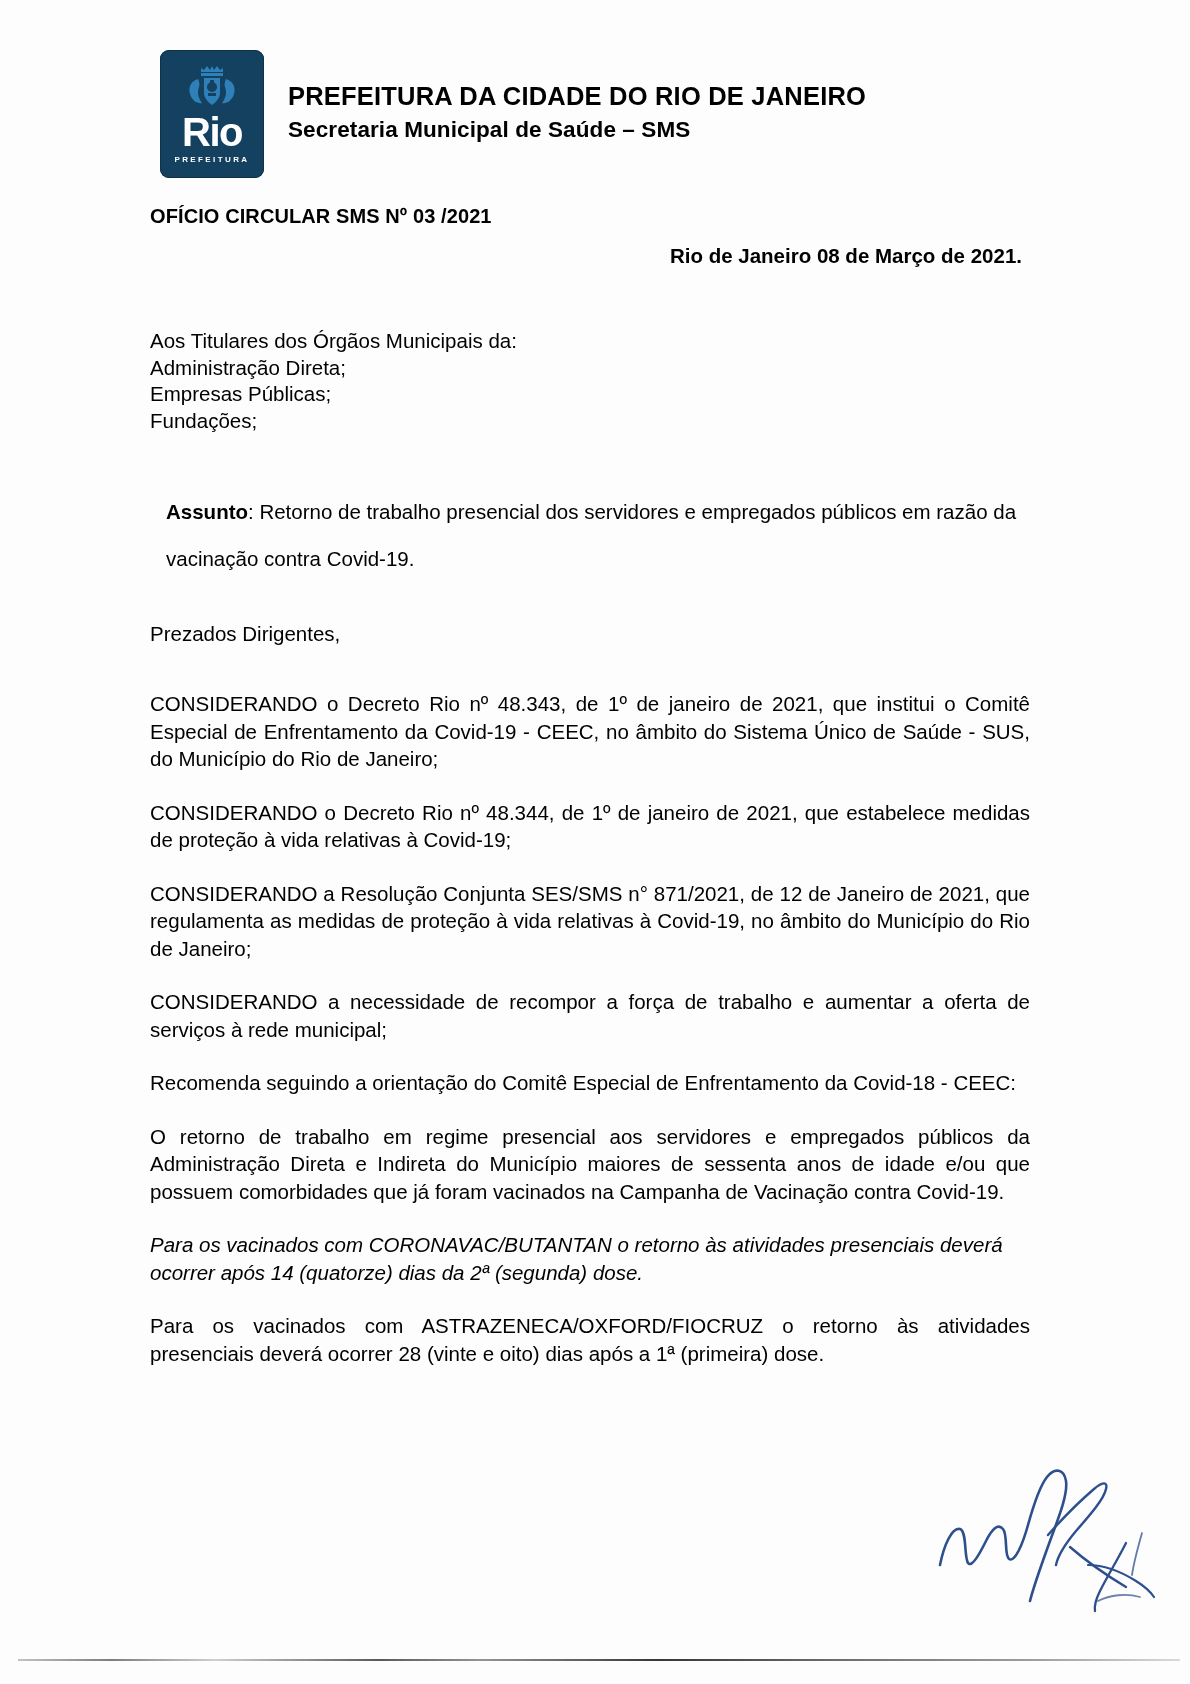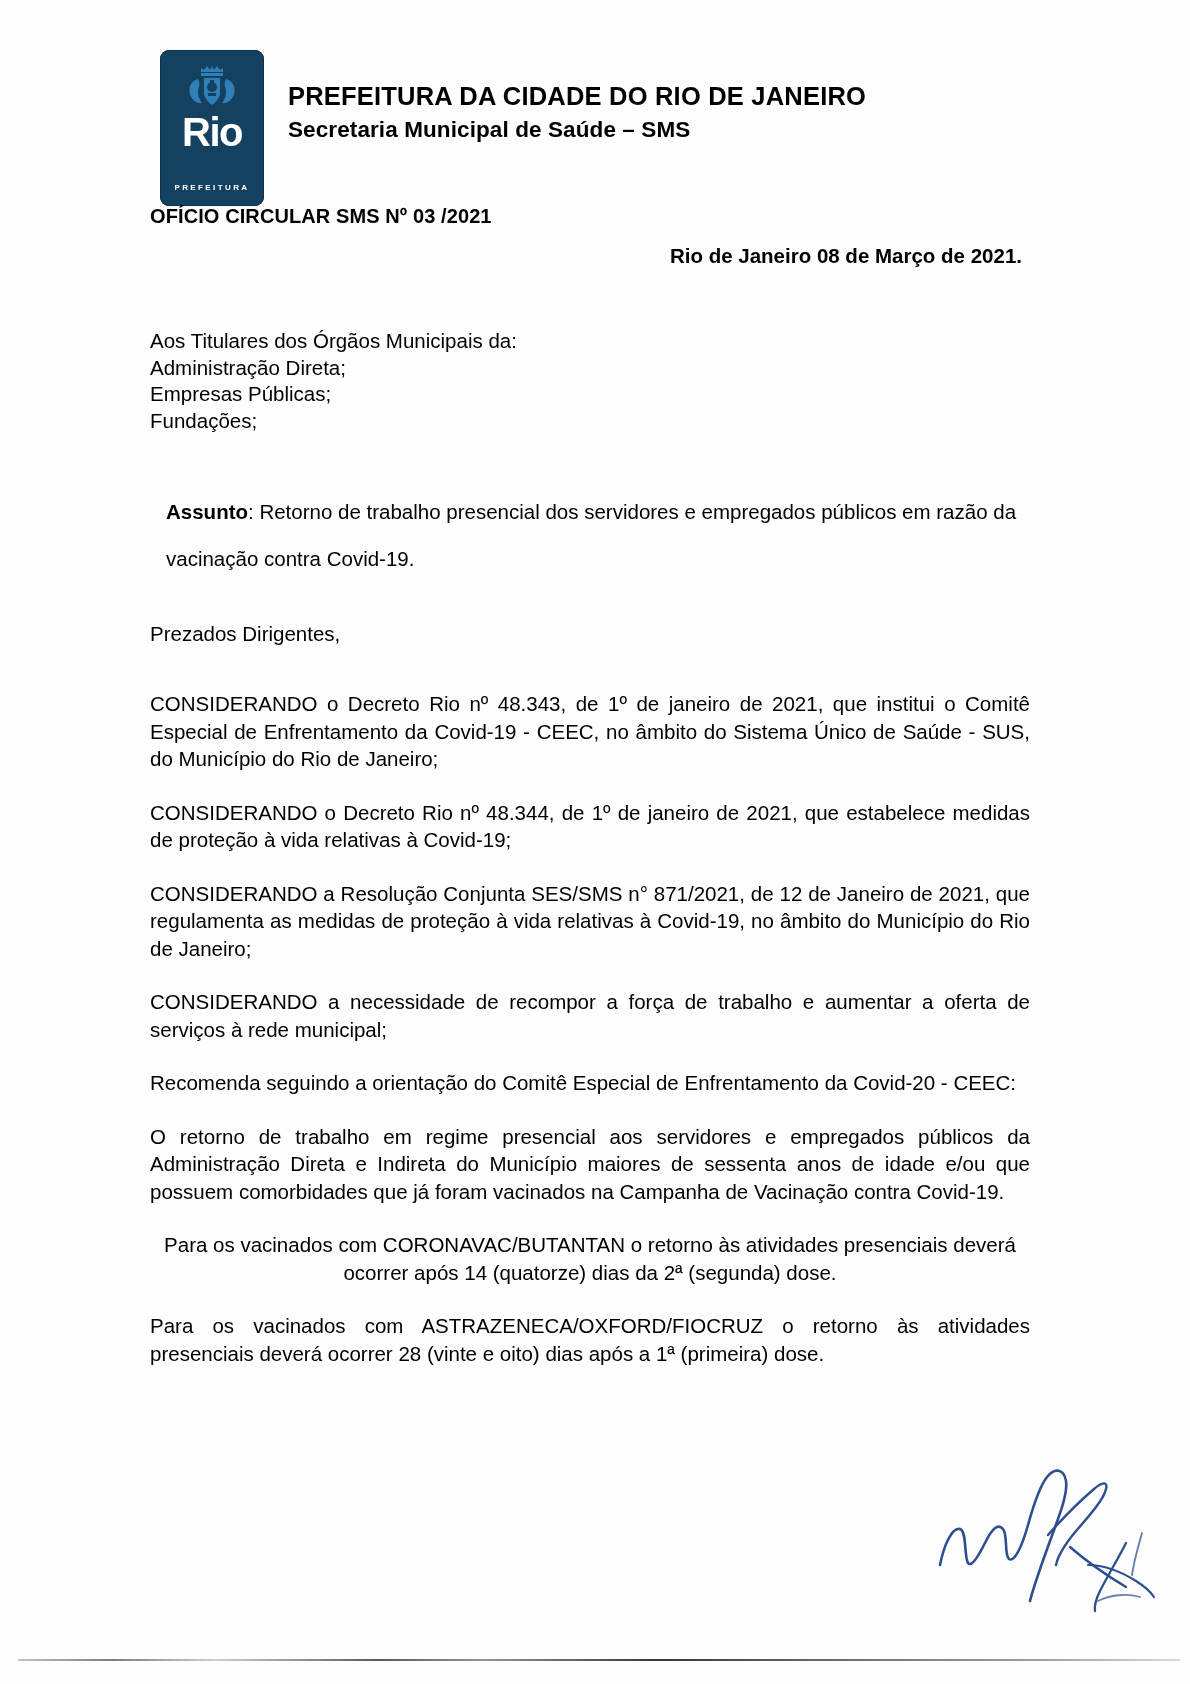--- a/index.html
+++ b/index.html
@@ -26,21 +26,21 @@
   .letterhead {
     position: absolute;
     left: 160px;
     top: 50px;
     display: flex;
     align-items: flex-start;
   }
 
   .logo {
     width: 104px;
-    height: 156px;
+    height: 128px;
     background: #14415f;
     border-radius: 9px;
     position: relative;
     flex: 0 0 auto;
     box-shadow: 0 0 0 1px #0e3349 inset;
   }
   .logo-crest {
     position: absolute;
     left: 0; right: 0;
     top: 13px;
@@ -131,21 +131,21 @@
     font-size: 20.5px;
     margin-bottom: 44px;
   }
 
   .para {
     font-size: 20.5px;
     line-height: 27.5px;
     margin-bottom: 26px;
     text-align: justify;
   }
-  .para.nojust { text-align: center; }
+  .para.nojust { text-align: left; font-style: italic; }
 
   
   .signature {
     position: absolute;
     left: 930px;
     top: 1415px;
     width: 230px;
     height: 200px;
   }
 
@@ -215,21 +215,21 @@
     </div>
 
     <div class="assunto"><b>Assunto</b><span>: </span><span>Retorno de trabalho presencial dos servidores e empregados públicos em razão da vacinação contra Covid-19.</span></div>
 
     <div class="greeting">Prezados Dirigentes,</div>
 
     <div class="para">CONSIDERANDO o Decreto Rio nº 48.343, de 1º de janeiro de 2021, que institui o Comitê Especial de Enfrentamento da Covid-19 - CEEC, no âmbito do Sistema Único de Saúde - SUS, do Município do Rio de Janeiro;</div>
     <div class="para">CONSIDERANDO o Decreto Rio nº 48.344, de 1º de janeiro de 2021, que estabelece medidas de proteção à vida relativas à Covid-19;</div>
     <div class="para">CONSIDERANDO a Resolução Conjunta SES/SMS n° 871/2021, de 12 de Janeiro de 2021, que regulamenta as medidas de proteção à vida relativas à Covid-19, no âmbito do Município do Rio de Janeiro;</div>
     <div class="para">CONSIDERANDO a necessidade de recompor a força de trabalho e aumentar a oferta de serviços à rede municipal;</div>
-    <div class="para">Recomenda seguindo a orientação do Comitê Especial de Enfrentamento da Covid-20 - CEEC:</div>
+    <div class="para">Recomenda seguindo a orientação do Comitê Especial de Enfrentamento da Covid-18 - CEEC:</div>
     <div class="para">O retorno de trabalho em regime presencial aos servidores e empregados públicos da Administração Direta e Indireta do Município maiores de sessenta anos de idade e/ou que possuem comorbidades que já foram vacinados na Campanha de Vacinação contra Covid-19.</div>
     <div class="para nojust">Para os vacinados com CORONAVAC/BUTANTAN o retorno às atividades presenciais deverá ocorrer após 14 (quatorze) dias da 2ª (segunda) dose.</div>
     <div class="para">Para os vacinados com ASTRAZENECA/OXFORD/FIOCRUZ o retorno às atividades presenciais deverá ocorrer 28 (vinte e oito) dias após a 1ª (primeira) dose.</div>
   </div>
 
   <div class="signature">
     <svg width="230" height="200" viewBox="0 0 230 200" aria-hidden="true">
       <g fill="none" stroke="#2d4f8e" stroke-linecap="round" stroke-linejoin="round">
         <path d="M10 150 C14 130 22 112 30 114 C37 116 34 142 38 148 C42 153 50 138 56 126
                  C62 114 68 108 73 114 C78 120 74 140 79 144 C85 148 93 128 98 110

